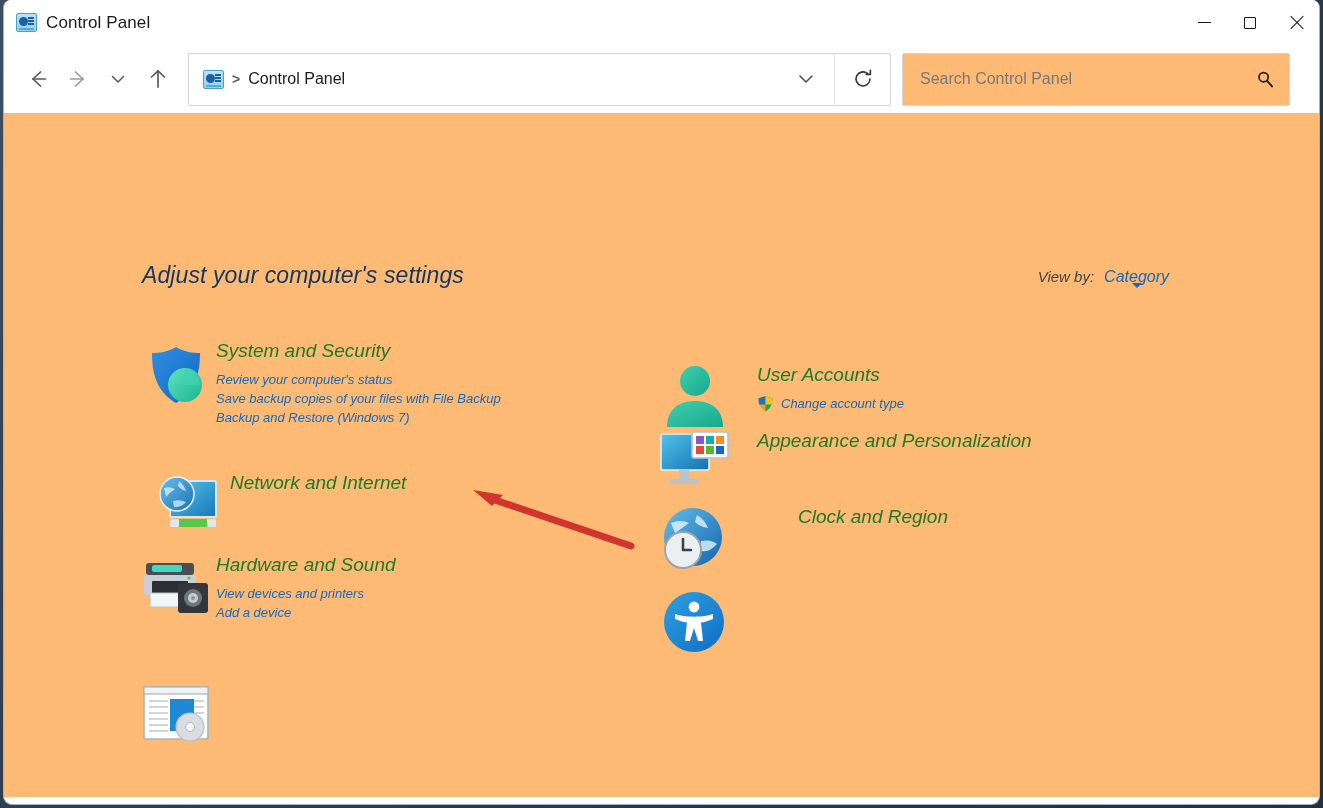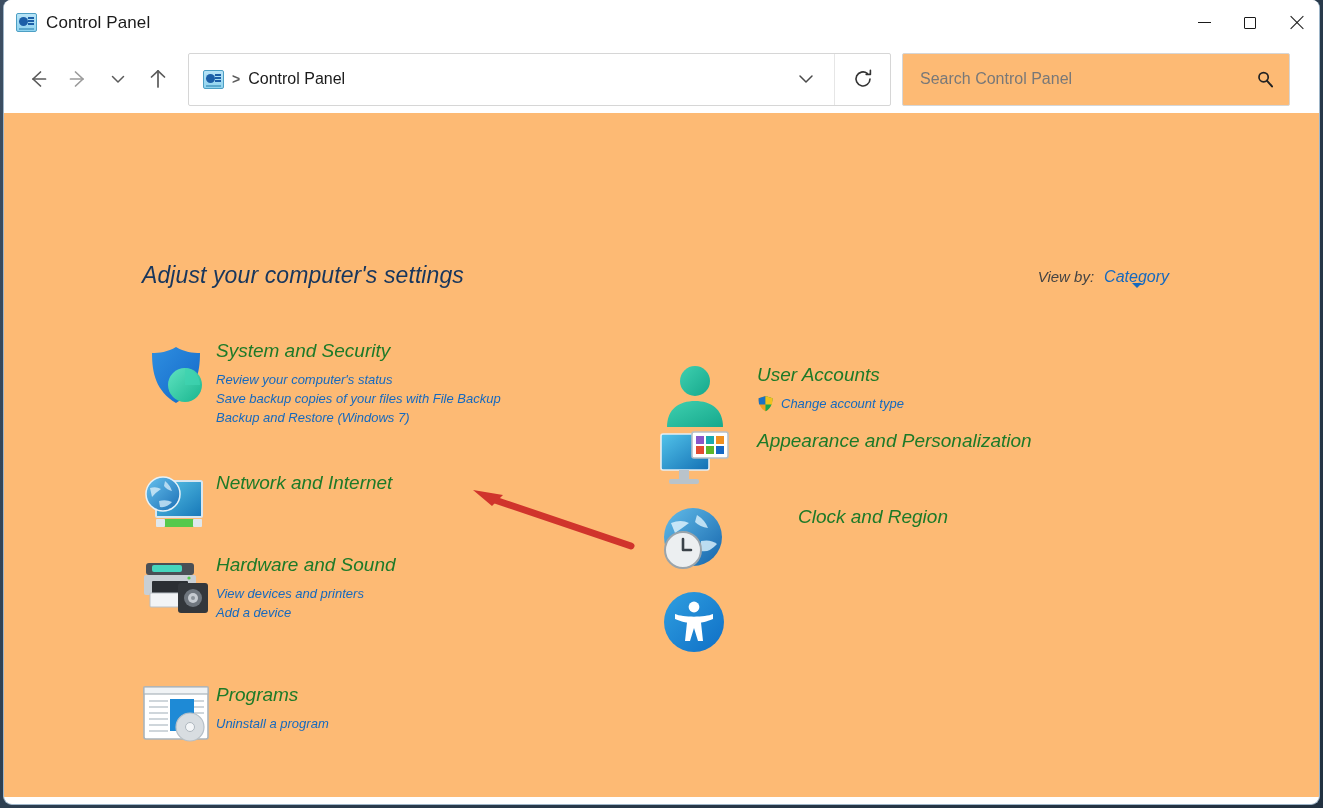--- a/index.html
+++ b/index.html
@@ -399,21 +399,21 @@
           </svg>
         </div>
         <div class="cat-body">
           <span class="cat-title">System and Security</span>
           <span class="cat-link">Review your computer's status</span>
           <span class="cat-link">Save backup copies of your files with File Backup</span>
           <span class="cat-link">Backup and Restore (Windows 7)</span>
         </div>
       </div>
 
-      <div class="cat" style="top:360px; left:0;">
+      <div class="cat" style="top:360px; left:14px;">
         <div class="cat-icon">
           <svg class="ico ico-network" viewBox="0 0 70 62">
             <defs>
               <linearGradient id="monGrad" x1="0" y1="0" x2="1" y2="1">
                 <stop offset="0%" stop-color="#5bc6e8"></stop>
                   <stop offset="100%" stop-color="#1677b8"></stop>
               </linearGradient>
               <linearGradient id="globeG" x1="0" y1="0" x2="1" y2="1">
                 <stop offset="0%" stop-color="#68c2ee"></stop>
                   <stop offset="100%" stop-color="#1b6fb5"></stop>
@@ -471,24 +471,20 @@
               <path d="M45 16 H62"></path>
                 <path d="M45 22 H62"></path>
                 <path d="M45 28 H62"></path>
             </g>
             <rect x="28" y="14" width="24" height="32" fill="#1e8ad6"></rect>
             <circle cx="48" cy="42" r="14" fill="#d8dde1"></circle>
             <circle cx="48" cy="42" r="14" fill="none" stroke="#b6bfc6" stroke-width="1.2"></circle>
             <circle cx="48" cy="42" r="4.5" fill="#f4f6f8" stroke="#aeb7be"></circle>
           </svg>
         </div>
-        <div class="cat-body">
-          <span class="cat-title">Programs</span>
-          <span class="cat-link">Uninstall a program</span>
-        </div>
       </div>
     </div>
 
     <div id="col-right" class="column">
 
       <div class="cat" style="top:232px; left:0;margin-top:20px;">
         <div class="cat-icon" style="width:98px;">
           <svg class="ico ico-user" viewBox="0 0 64 62">
             <defs>
               <linearGradient id="uGrad" x1="0" y1="0" x2="1" y2="1">

